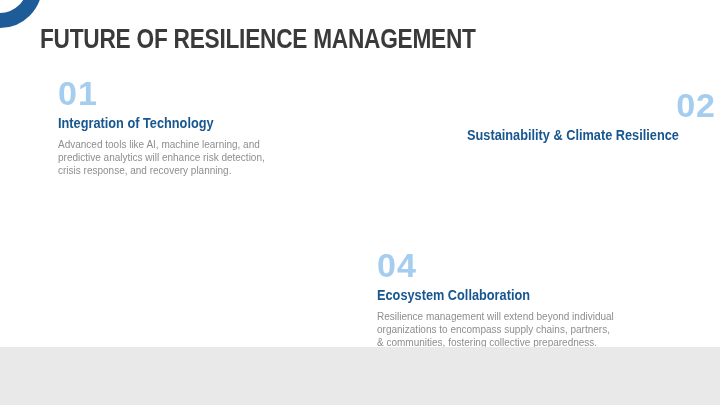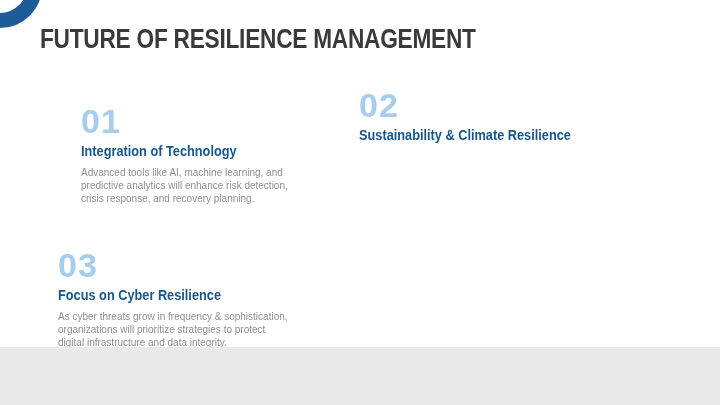--- a/index.html
+++ b/index.html
@@ -55,22 +55,22 @@
     transform:scaleX(0.85);
     transform-origin:left center;
   }
   .item .body {
     margin-top:6px;
     font-size:10px;
     line-height:13px;
     color:#8e8e8e;
     white-space:pre-line;
   }
-  .pos-1 { left:58px;  top:104px;margin-left:23px;  }
-  .pos-2 { left:359px; top:88px;  }
+  .pos-1 { left:58px;  top:76px;  }
+  .pos-2 { left:386px; top:88px;text-align:right;  }
   .pos-3 { left:58px;  top:248px; }
   .pos-4 { left:377px; top:248px; }
 </style>
 </head>
 <body>
 
 <div class="slide">
 
   <div class="corner-arc"></div>
 
@@ -82,22 +82,22 @@
     <div class="body">Advanced tools like AI, machine learning, and
 predictive analytics will enhance risk detection,
 crisis response, and recovery planning.</div>
   </div>
 
   <div class="item pos-2">
     <div class="num">02</div>
     <div class="heading">Sustainability &amp; Climate Resilience</div>
   </div>
 
-  <div class="item pos-3">
-    <div class="num">03</div>
-    <div class="heading">Focus on Cyber Resilience</div>
-    <div class="body">As cyber threats grow in frequency &amp; sophistication,
-organizations will prioritize strategies to protect
-digital infrastructure and data integrity.</div>
+
+  <div class="item pos-4">
+    <div class="num">04</div>
+    <div class="heading">Ecosystem Collaboration</div>
+    <div class="body">Resilience management will extend beyond individual
+organizations to encompass supply chains, partners,
+&amp; communities, fostering collective preparedness.</div>
   </div>
-
 
 </div>
 
 </body></html>

